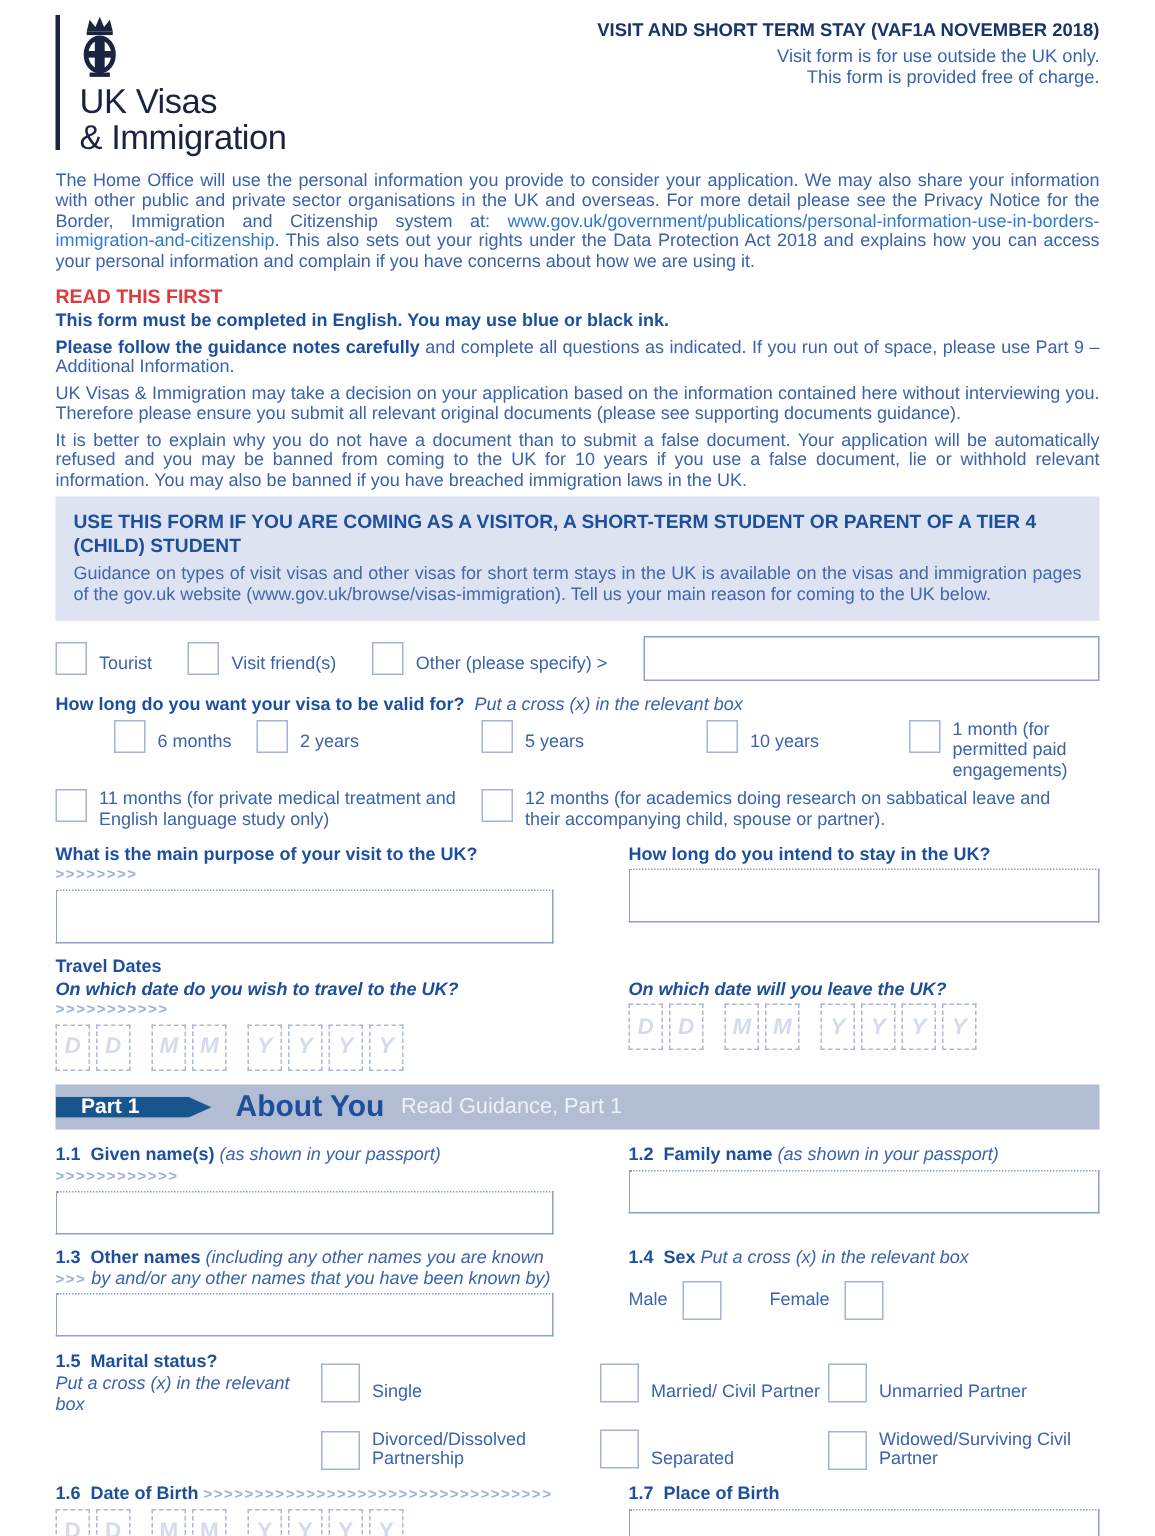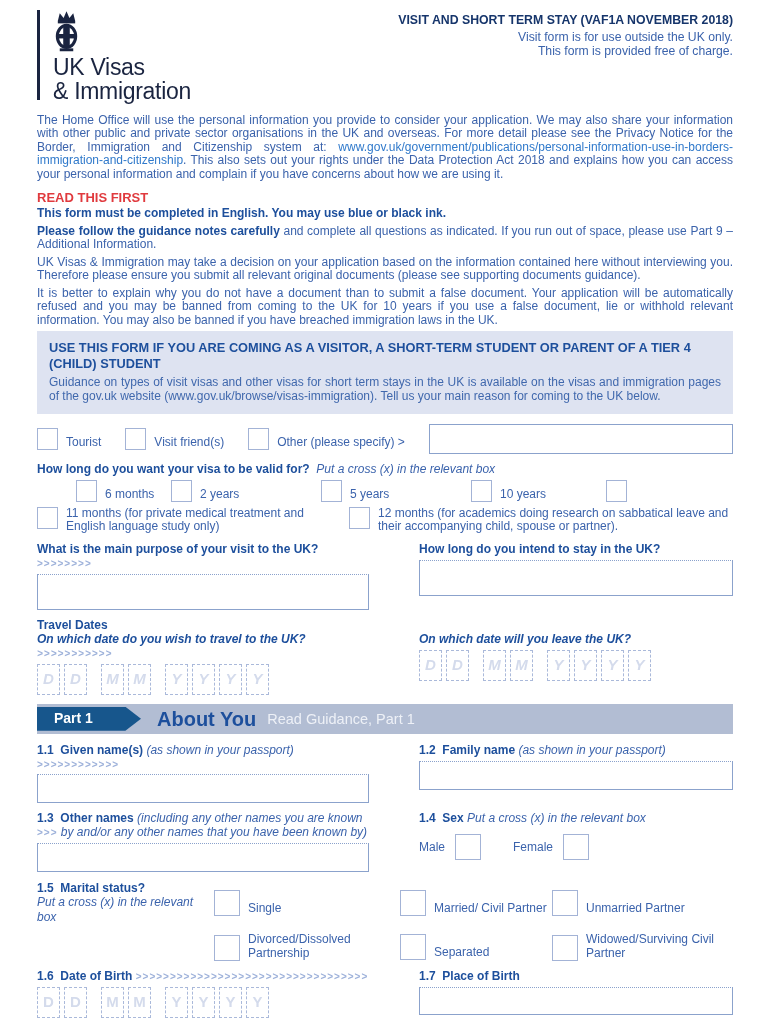--- a/index.html
+++ b/index.html
@@ -56,21 +56,21 @@
     width:23px; height:31px; border:1px dashed #aab9da; background:#fff;
     color:#d4dbec; font-weight:bold; font-size:15px;
     display:inline-flex; align-items:center; justify-content:center;
     margin-right:4px;
   }
   .dgap { width:10px; }
   
   .part-bar { background:#b2bdd3; height:30px; display:flex; align-items:center; margin:4px 0 10px 0; }
   .part-tab {
     background:#17568c; color:#fff; font-weight:bold; font-size:14px;
-    height:24px; width:104px; display:flex; align-items:center; padding-left:17px;
+    height:14px; width:104px; display:flex; align-items:center; padding-left:17px;
     clip-path:polygon(0 0, 85% 0, 100% 50%, 85% 100%, 0 100%);
   }
   .part-title { color:#1d4f9c; font-weight:bold; font-size:20px; margin-left:16px; }
   .part-guid { color:#eef1f7; font-size:14.5px; margin-left:11px; }
   
   .qrow { margin-bottom:9px; }
   .qlabel { margin-bottom:3px; line-height:1.15; }
   .marital { display:grid; grid-template-columns:177px 186px 152px 1fr; row-gap:9px; align-items:center; }
 </style>
 </head>
@@ -148,23 +148,24 @@
     <span class="opt center" style="flex:0 0 150px;">
         <span class="cb"></span>
         <span>5 years</span>
       </span>
     <span class="opt center" style="flex:0 0 135px;">
         <span class="cb"></span>
         <span>10 years</span>
       </span>
     <span class="opt" style="flex:1;">
         <span class="cb"></span>
-      </span>
-  </div>
-  <div class="row" style="align-items:flex-start; margin-top:5px;gap:28px;">
+        <span>1 month (for permitted paid engagements)</span>
+      </span>
+  </div>
+  <div class="row" style="align-items:flex-start; margin-top:5px;">
     <span class="opt" style="flex:0 0 284px;">
         <span class="cb"></span>
         <span>11 months (for private medical treatment and English language study only)</span>
       </span>
     <span class="opt" style="flex:1;">
         <span class="cb"></span>
         <span style="max-width:370px;">12 months (for academics doing research on sabbatical leave and their accompanying child, spouse or partner).</span>
       </span>
   </div>
 </div>

